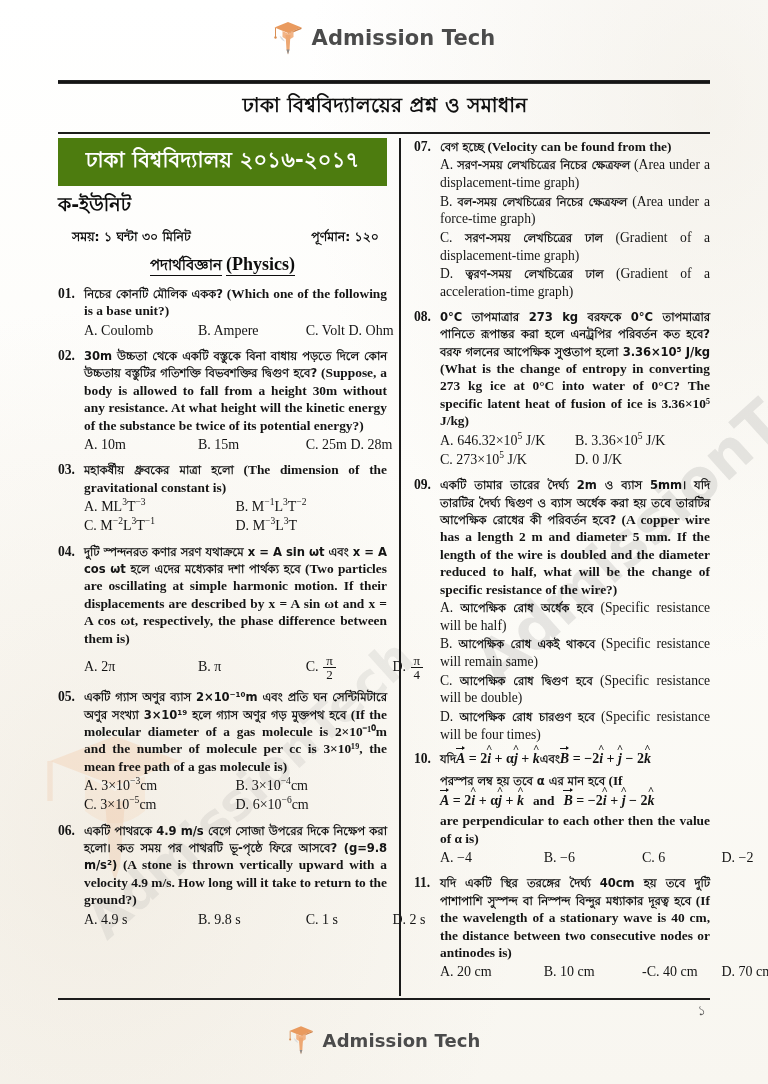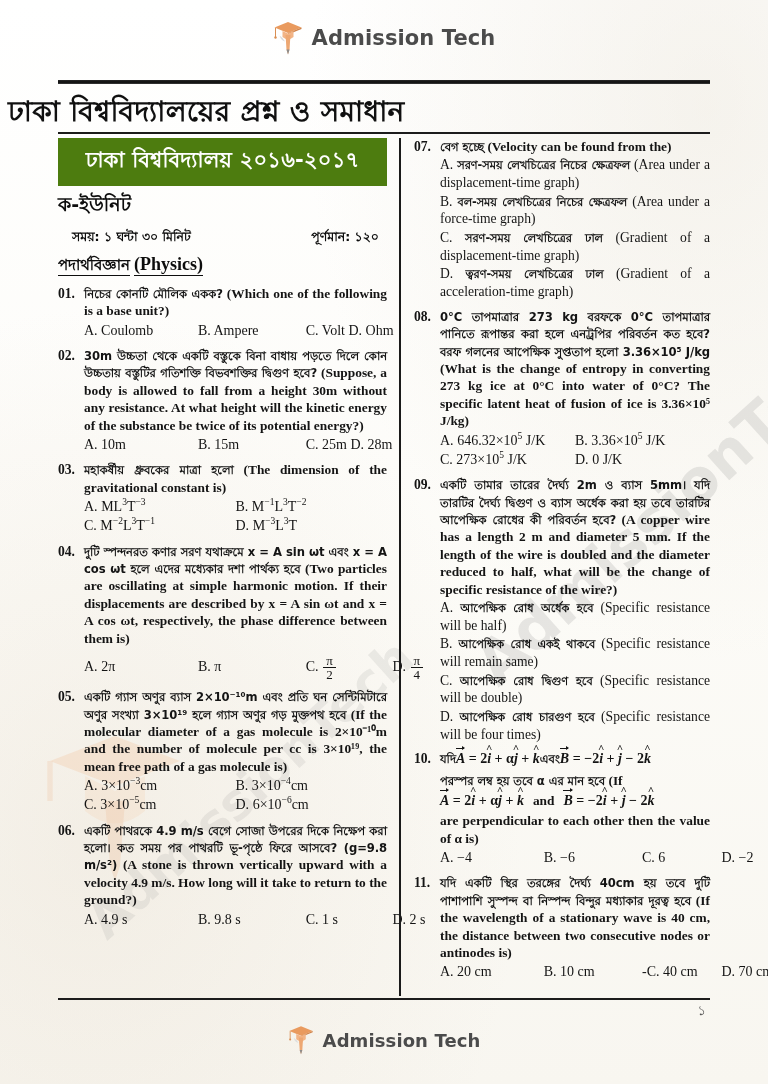--- a/index.html
+++ b/index.html
@@ -60,25 +60,25 @@
   .rule-thin {
     position: absolute;
     left: 58px; right: 58px;
     height: 2px;
     background: #1c1c1c;
   }
 
   
   #doc-title {
     position: absolute;
-    top: 90px; left: 8px; right: 0;
-    text-align: left;
-    font-family: "DejaVu Sans", sans-serif;
-    font-weight: bold;
-    font-size: 28px;
+    top: 90px; left: 2px; right: 0;
+    text-align: center;
+    font-family: "DejaVu Sans", sans-serif;
+    font-weight: bold;
+    font-size: 20px;
     color: #101010;
     letter-spacing: .3px;
   }
 
   
   #columns {
     position: absolute;
     top: 138px;
     left: 58px;
     right: 58px;
@@ -119,20 +119,21 @@
     display: flex;
     justify-content: space-between;
     font-family: "DejaVu Sans", sans-serif;
     font-weight: bold;
     font-size: 12.5px;
     margin-top: 6px;
     padding: 0 8px 0 14px;
     color: #0d0d0d;
   }
   #subject-line {
+    text-align: center;
     margin-top: 5px;
     font-size: 17px;
     font-weight: bold;
     color: #0d0d0d;
   }
   #subject-line .bn {
     font-family: "DejaVu Sans", sans-serif;
     font-size: 15px;
     border-bottom: 1.5px solid #0d0d0d;
     padding-bottom: 1px;

